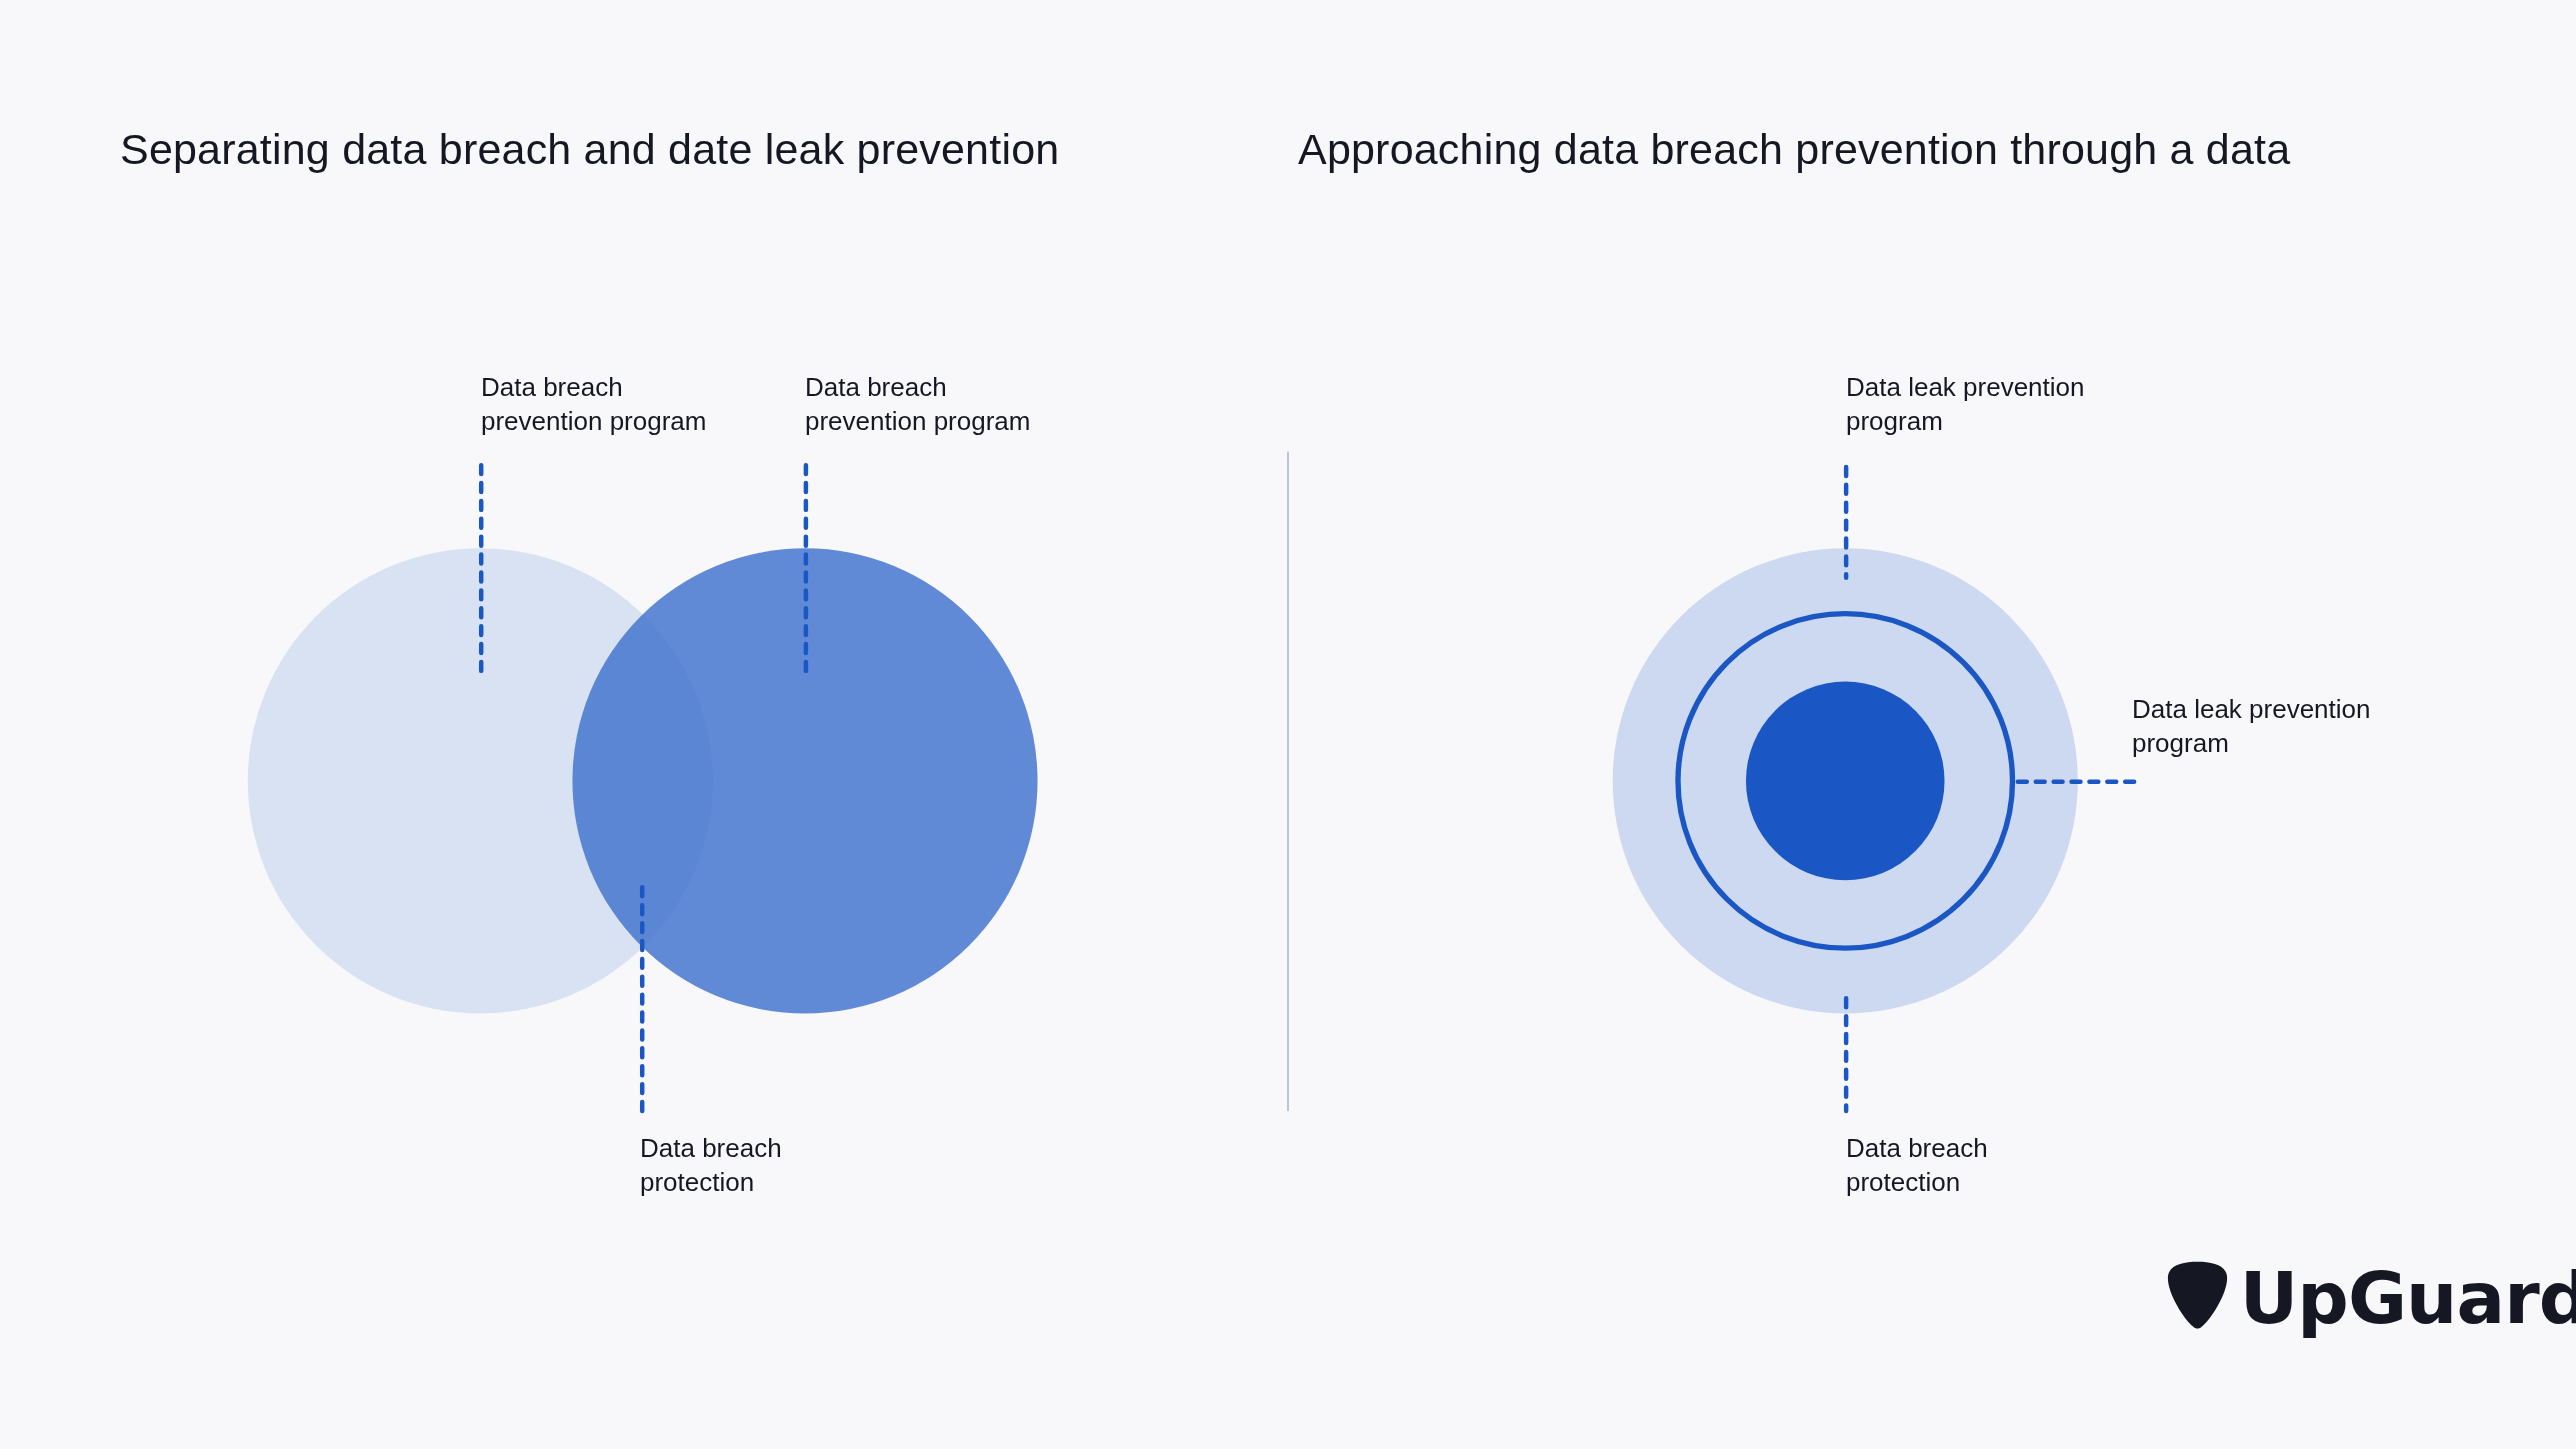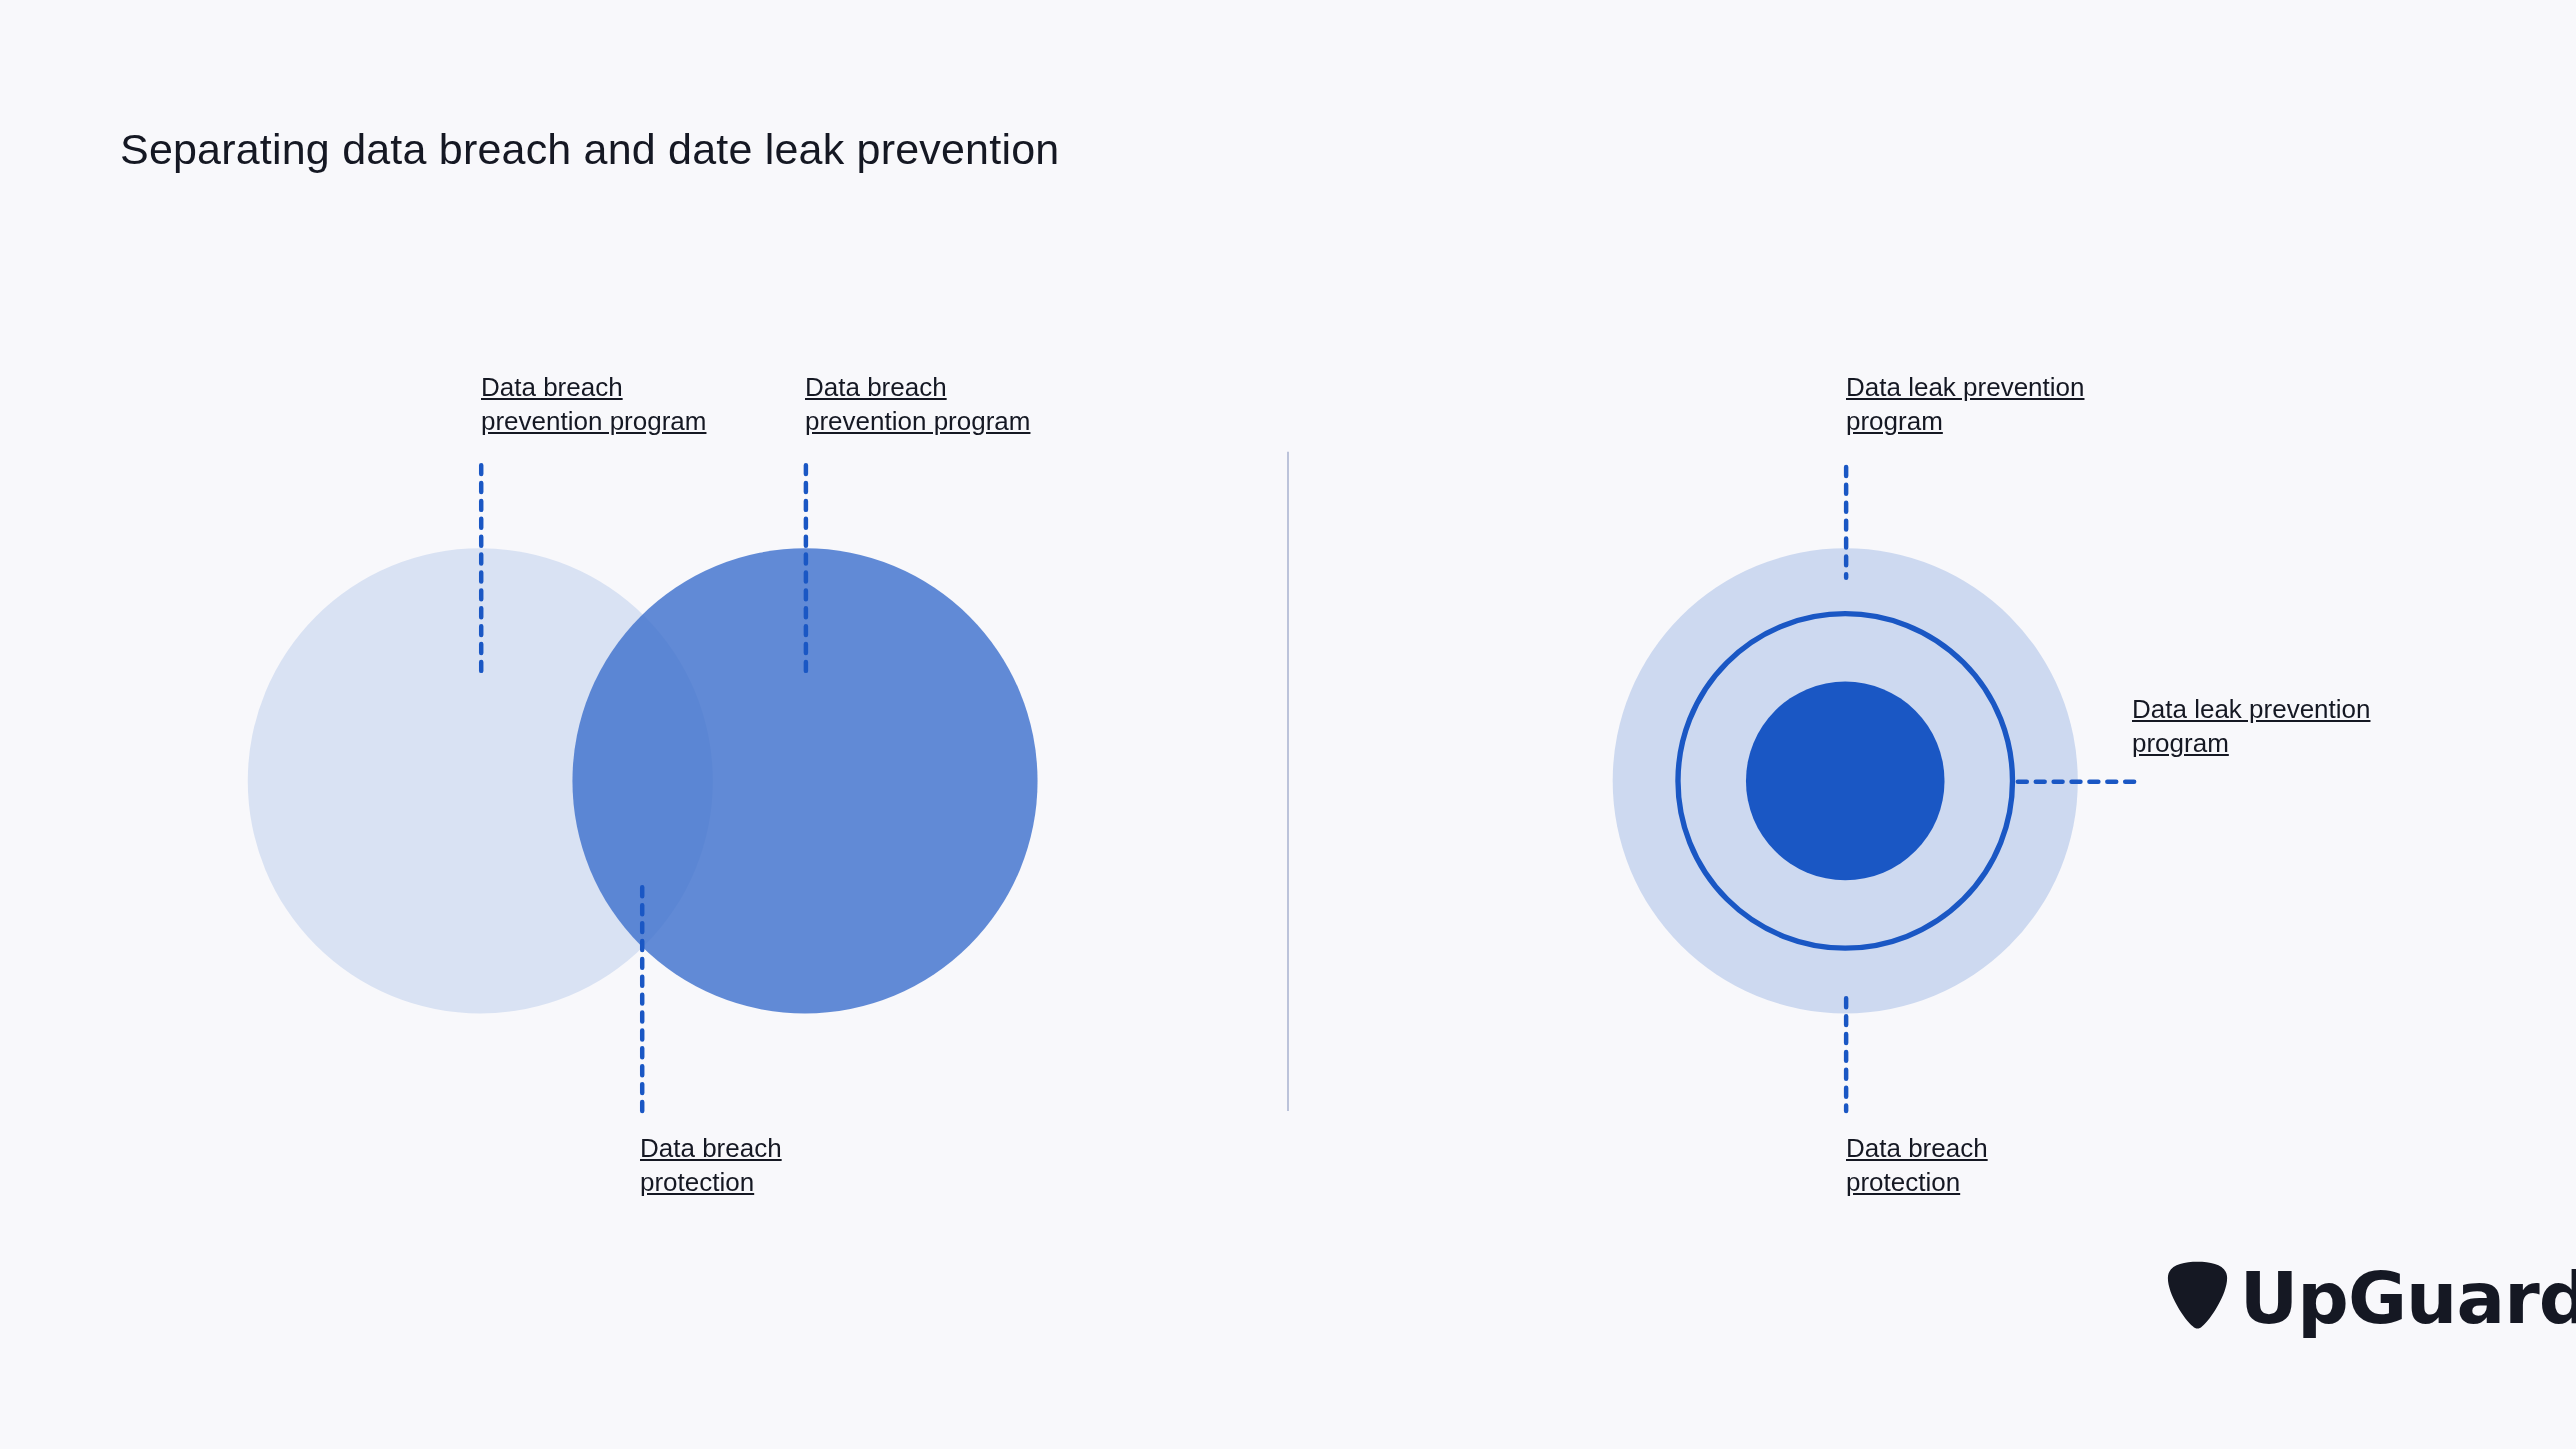--- a/index.html
+++ b/index.html
@@ -29,21 +29,21 @@
     #headline-left { left: 120px; }
     #headline-right { left: 1298px; }
 
     .label {
       position: absolute;
       font-size: 26px;
       line-height: 34px;
       color: #151823;
       white-space: nowrap;
     }
-    .label span { display: block; text-decoration: underline; }
+    .label span { display: block; }
 
     svg.diagram {
       position: absolute;
       left: 0;
       top: 0;
       width: 2576px;
       height: 1450px;
     }
 
     .logo {
@@ -102,20 +102,21 @@
     <line x1="2064" y1="522" x2="2064" y2="646" stroke="#1a57c4" stroke-width="5" stroke-linecap="round" stroke-dasharray="10 10"></line>
     <line x1="2256" y1="874" x2="2386" y2="874" stroke="#1a57c4" stroke-width="5" stroke-linecap="round" stroke-dasharray="10 10"></line>
     <line x1="2064" y1="1116" x2="2064" y2="1242" stroke="#1a57c4" stroke-width="5" stroke-linecap="round" stroke-dasharray="10 10"></line>
   </g>
 </svg>
 
 <h1 id="headline-left" class="headline">
   <span>Separating data breach and date leak prevention</span>
 </h1>
 <h1 id="headline-right" class="headline">
+  <span>Approaching data breach prevention through a data</span>
 </h1>
 
 <div class="label" style="left:481px; top:370px;">
   <span>Data breach</span>
   <span>prevention program</span>
 </div>
 <div class="label" style="left:805px; top:370px;">
   <span>Data breach</span>
   <span>prevention program</span>
 </div>

